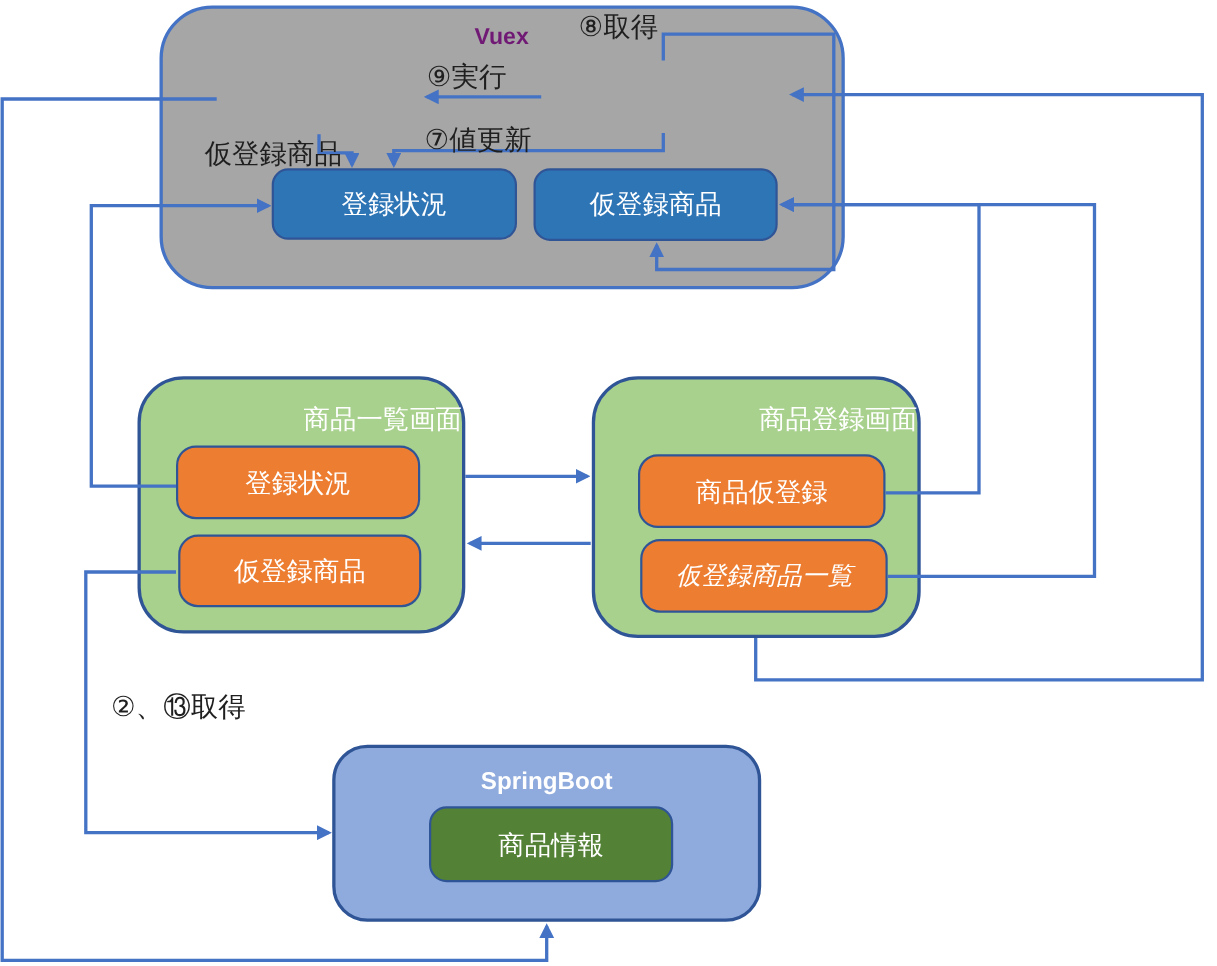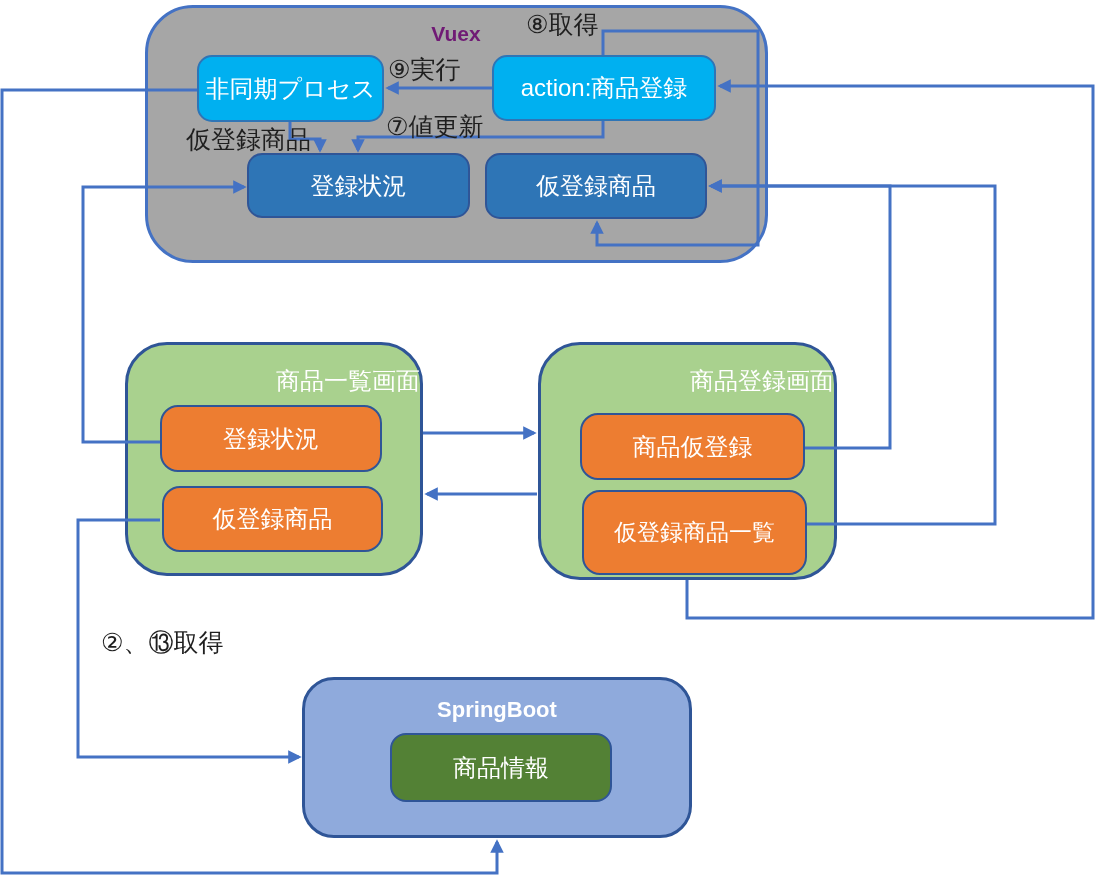--- a/index.html
+++ b/index.html
@@ -31,21 +31,21 @@
   .screen-list{left:125px;top:342px;width:298px;height:234px;}
   .screen-reg{left:538px;top:342px;width:299px;height:238px;}
   .screen-title{position:absolute;top:20px;left:0;width:100%;text-align:right;
     color:#ffffff;font-size:24px;}
 
   
   .orange{background:#ED7D31;border:2.5px solid #2F5597;border-radius:18px;}
   .box-l-status{left:160px;top:405px;width:222px;height:67px;}
   .box-l-list{left:162px;top:486px;width:221px;height:66px;}
   .box-r-provreg{left:580px;top:413px;width:225px;height:67px;font-family:Liberation Serif, serif;}
-  .box-r-provlist{left:582px;top:490px;width:225px;height:85px;}
+  .box-r-provlist{left:582px;top:490px;width:225px;height:67px;font-style:italic;}
 
   
   .springboot{left:302px;top:677px;width:390px;height:161px;background:#8FAADC;
     border:3px solid #2F5597;border-radius:32px;}
   .sb-title{position:absolute;top:17px;left:0;width:100%;text-align:center;
     color:#ffffff;font-size:22px;font-weight:600;}
   .darkgreen{background:#538135;border:2.5px solid #2F5597;border-radius:16px;}
   .box-productinfo{left:390px;top:733px;width:222px;height:69px;}
 
   .fs24{font-size:24px;}
@@ -64,26 +64,20 @@
     display:flex;align-items:center;padding-left:12px;box-sizing:border-box;}
 </style>
 </head>
 <body>
 
 <div class="canvas">
 
   <div class="node vuex-container"></div>
   <div class="vuex-title">Vuex</div>
 
-  <div class="node cyan box-async">
-    <span class="lbl fs24">非同期プロセス</span>
-  </div>
-  <div class="node cyan box-action">
-    <span class="lbl fs24">action:商品登録</span>
-  </div>
   <div class="node blue box-status">
     <span class="lbl fs24">登録状況</span>
   </div>
   <div class="node blue box-provisional">
     <span class="lbl fs24">仮登録商品</span>
   </div>
 
   <div class="node screen screen-list">
     <div class="screen-title">商品一覧画面</div>
   </div>

